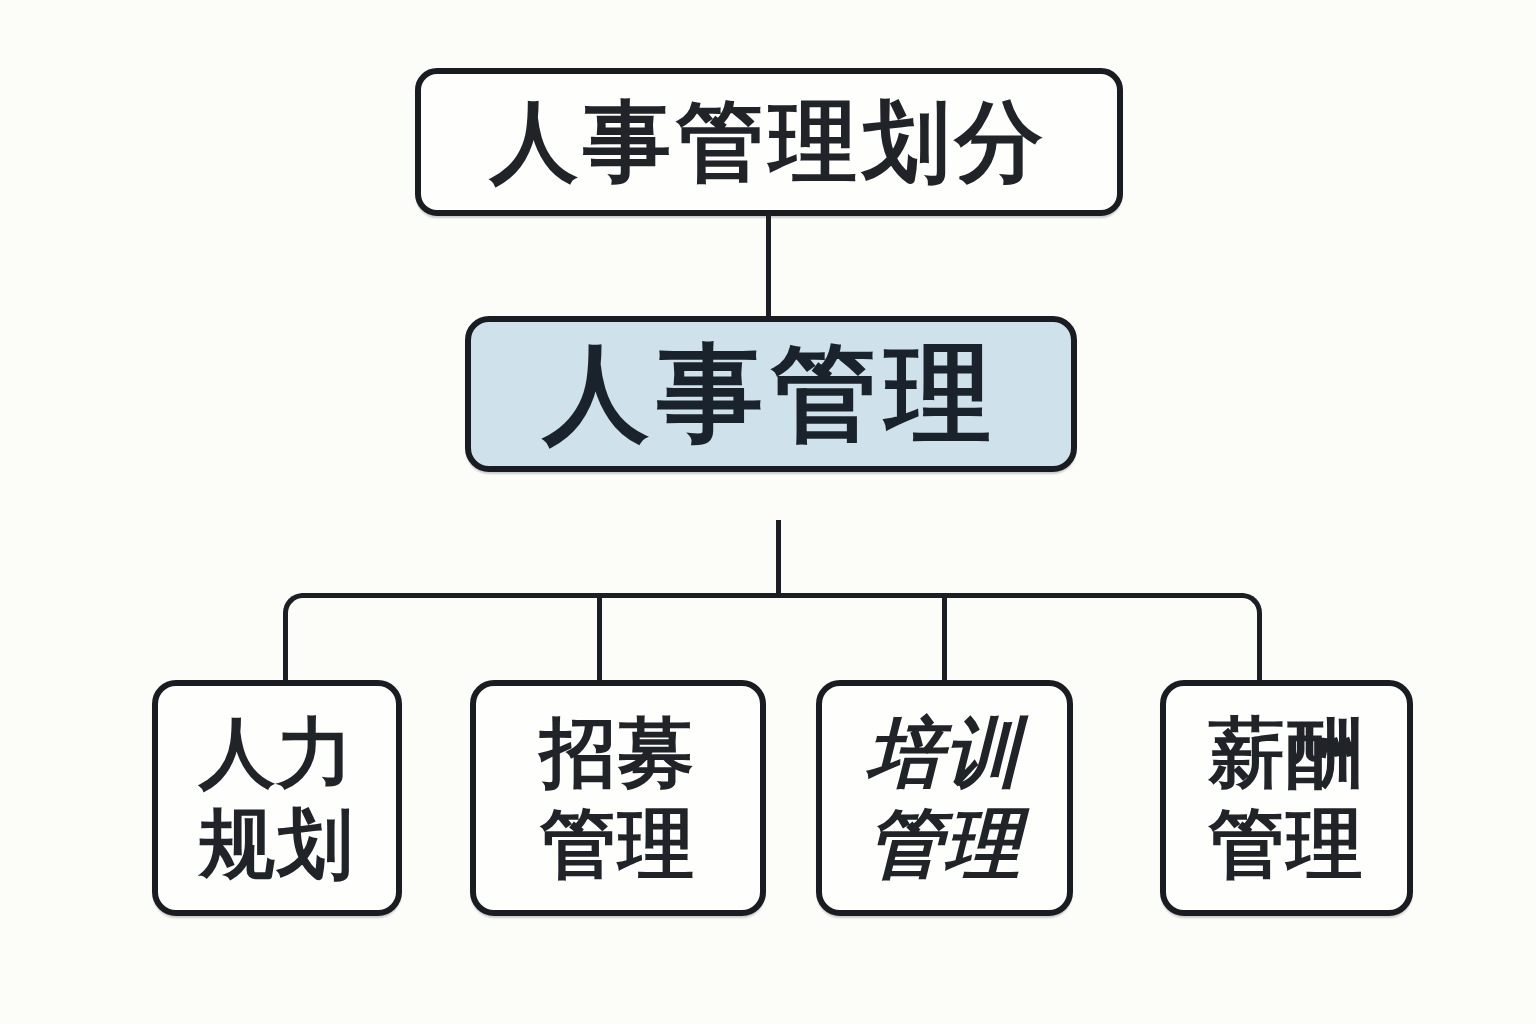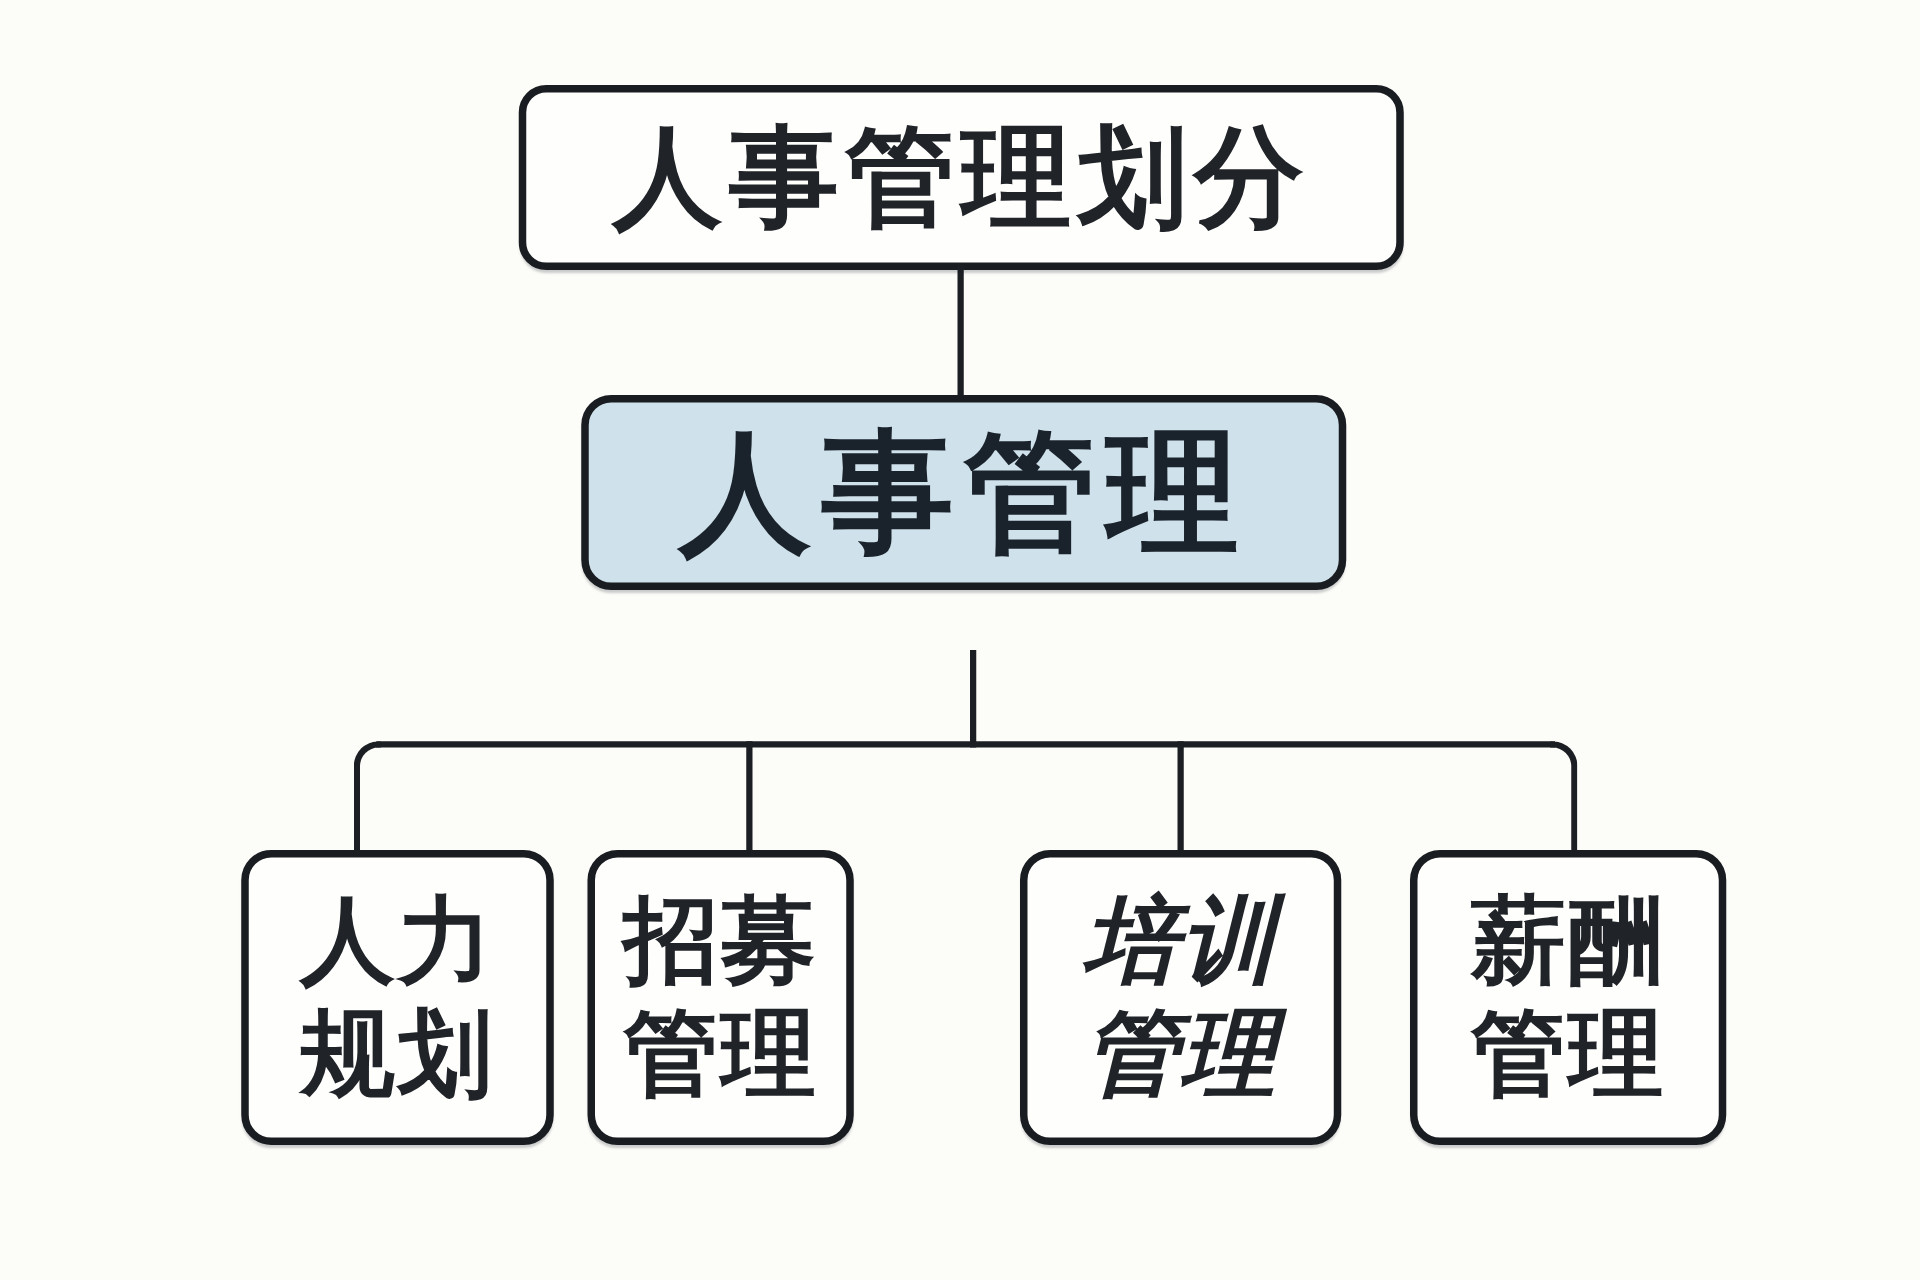--- a/index.html
+++ b/index.html
@@ -53,24 +53,24 @@
     letter-spacing:8px;
   }
   .node-child{
     top:680px;
     height:236px;
     border-radius:24px;
     font-size:76px;
     line-height:91px;
     letter-spacing:2px;
   }
-  .node-child-1{left:152px;width:250px;margin-left:41px;}
-  .node-child-2{left:470px;width:213px;}
+  .node-child-1{left:152px;width:250px;}
+  .node-child-2{left:470px;width:296px;}
   .node-child-3{left:816px;width:257px;font-style:italic;}
-  .node-child-4{left:1128px;width:253px;}
+  .node-child-4{left:1160px;width:253px;}
   .vline{
     position:absolute;
     width:5px;
     background:var(--line);
   }
   .v-title-root{left:766px;top:212px;height:108px;}
   .v-root-branch{left:776px;top:520px;height:78px;}
   .drop{top:593px;height:87px;}
   .drop-2{left:597px;}
   .drop-3{left:942px;}

